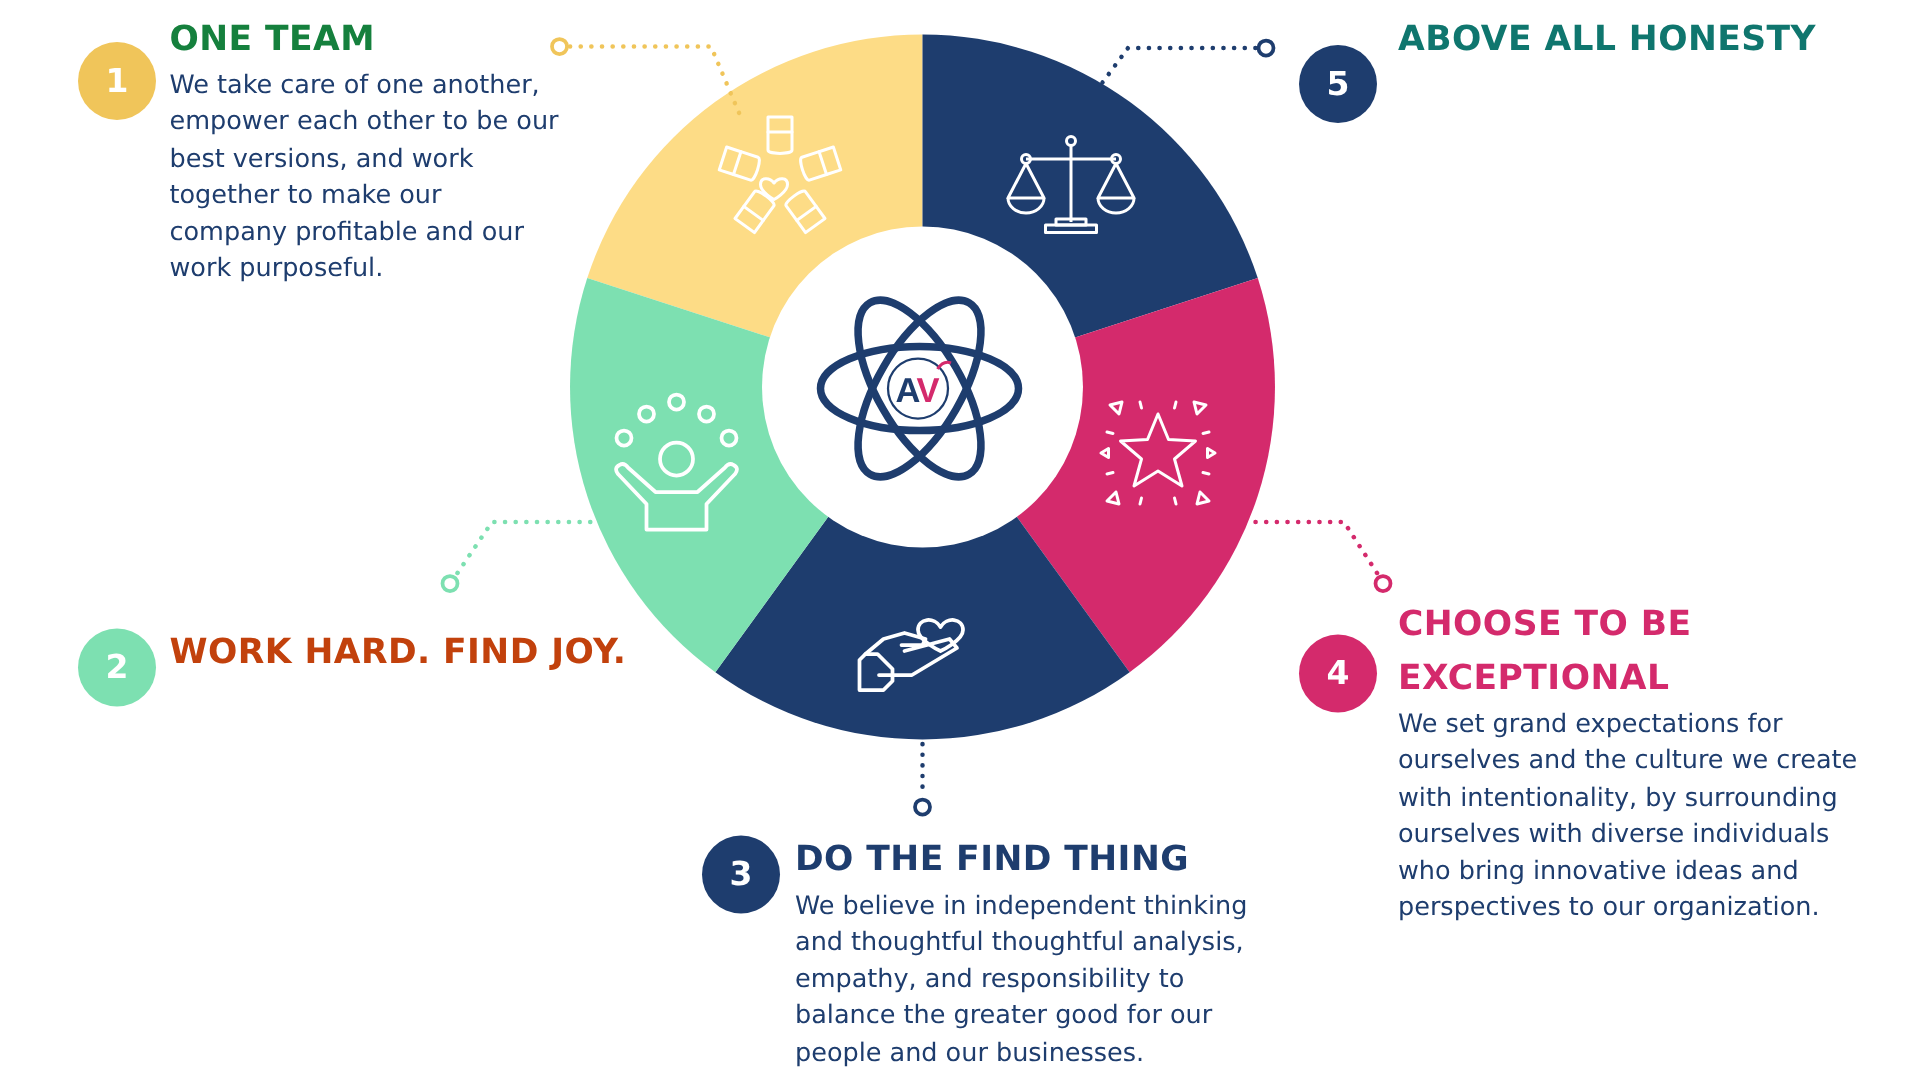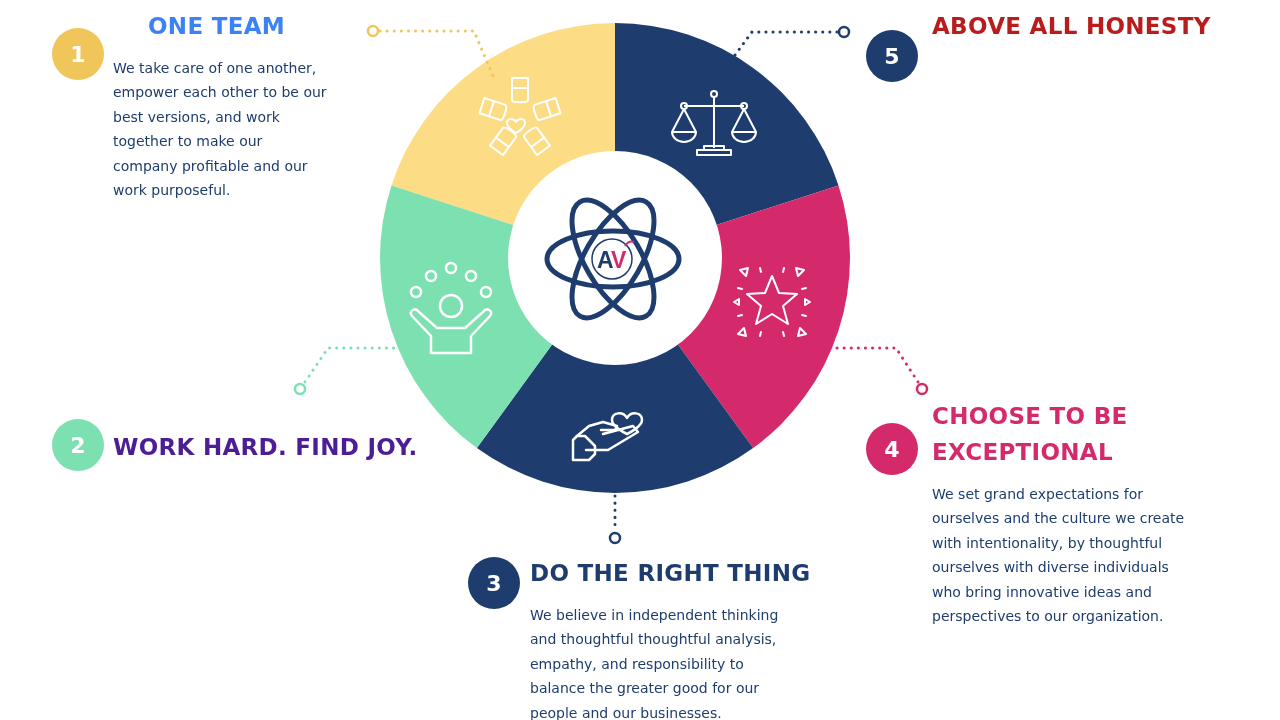--- a/index.html
+++ b/index.html
@@ -1,21 +1,21 @@
 <!DOCTYPE html>
 <html><head>
   <meta charset="utf-8">
   <style>
     html, body { margin: 0; padding: 0; }
     body { width: 1280px; height: 720px; background: #ffffff; position: relative; overflow: hidden; font-family: "DejaVu Sans", "Liberation Sans", sans-serif; }
     .wheel { position: absolute; left: 0; top: 0; width: 1280px; height: 720px; }
     .block { position: absolute; }
     .num { position: absolute; width: 52px; height: 52px; border-radius: 50%; color: #fff; font-weight: bold; font-size: 22px; display: flex; align-items: center; justify-content: center; }
     .title { font-weight: bold; font-size: 23px; line-height: 36px; letter-spacing: 0.3px; margin: 0; }
-    .desc { color: #1e3d6e; font-size: 14px; line-height: 24.4px; margin: 12px 0 0 0; white-space: pre-line; }
+    .desc { color: #1e3d6e; font-size: 17px; line-height: 24.4px; margin: 1px 0 0 0; white-space: pre-line; }
   </style>
 </head>
 <body>
 
 <svg class="wheel" viewBox="0 0 1280 720" xmlns="http://www.w3.org/2000/svg">
 
   <path fill="#fddc86" d="M615,258 L391.5,185.4 A235,235 0 0 1 615,23 Z"></path>
 
   <path fill="#1e3d6e" d="M615,258 L615,23 A235,235 0 0 1 838.5,185.4 Z"></path>
 
@@ -134,71 +134,71 @@
     <circle cx="615" cy="538" r="5" fill="none" stroke="#1e3d6e" stroke-width="2.5"></circle>
     <path d="M615,496 L615,530" fill="none" stroke="#1e3d6e" stroke-width="3" stroke-dasharray="0.1 7" stroke-linecap="round"></path>
   </g>
 </svg>
 
 <div class="block" style="left:52px; top:8px;">
   <div class="num" style="left:0; top:20px; background:#f0c55a;">
     <span>1</span>
   </div>
   <div style="position:absolute; left:61px; top:0; width:300px;">
-    <h2 class="title" style="color:#3b82f6;margin-left:35px;">ONE TEAM</h2>
+    <h2 class="title" style="color:#15803d;">ONE TEAM</h2>
     <p class="desc">We take care of one another,
 empower each other to be our
 best versions, and work
 together to make our
 company profitable and our
 work purposeful.</p>
   </div>
 </div>
 
 <div class="block" style="left:866px; top:8px;">
   <div class="num" style="left:0; top:22px; background:#1e3d6e;">
     <span>5</span>
   </div>
   <div style="position:absolute; left:66px; top:0; width:340px;">
-    <h2 class="title" style="color:#b91c1c;">ABOVE ALL HONESTY</h2>
+    <h2 class="title" style="color:#0f766e;">ABOVE ALL HONESTY</h2>
   </div>
 </div>
 
 <div class="block" style="left:52px; top:417px;">
   <div class="num" style="left:0; top:2px; background:#7de0b1;">
     <span>2</span>
   </div>
   <div style="position:absolute; left:61px; top:0; width:340px;">
-    <h2 class="title" style="color:#4c1d95;margin-top:12px;">WORK HARD. FIND JOY.</h2>
+    <h2 class="title" style="color:#c2410c;">WORK HARD. FIND JOY.</h2>
   </div>
 </div>
 
 <div class="block" style="left:468px; top:555px;">
   <div class="num" style="left:0; top:2px; background:#1e3d6e;">
     <span>3</span>
   </div>
   <div style="position:absolute; left:62px; top:0; width:320px;">
-    <h2 class="title" style="color:#1e3d6e;">DO THE RIGHT THING</h2>
+    <h2 class="title" style="color:#1e3d6e;">DO THE FIND THING</h2>
     <p class="desc">We believe in independent thinking
 and thoughtful thoughtful analysis,
 empathy, and responsibility to
 balance the greater good for our
 people and our businesses.</p>
   </div>
 </div>
 
 <div class="block" style="left:866px; top:398px;">
   <div class="num" style="left:0; top:25px; background:#d42a6c;">
     <span>4</span>
   </div>
   <div style="position:absolute; left:66px; top:0; width:340px;">
     <h2 class="title" style="color:#d42a6c;">
       <span>CHOOSE TO BE</span><br>
       <span>EXCEPTIONAL</span>
     </h2>
     <p class="desc">We set grand expectations for
 ourselves and the culture we create
-with intentionality, by thoughtful
+with intentionality, by surrounding
 ourselves with diverse individuals
 who bring innovative ideas and
 perspectives to our organization.</p>
   </div>
 </div>
 
 </body></html>

